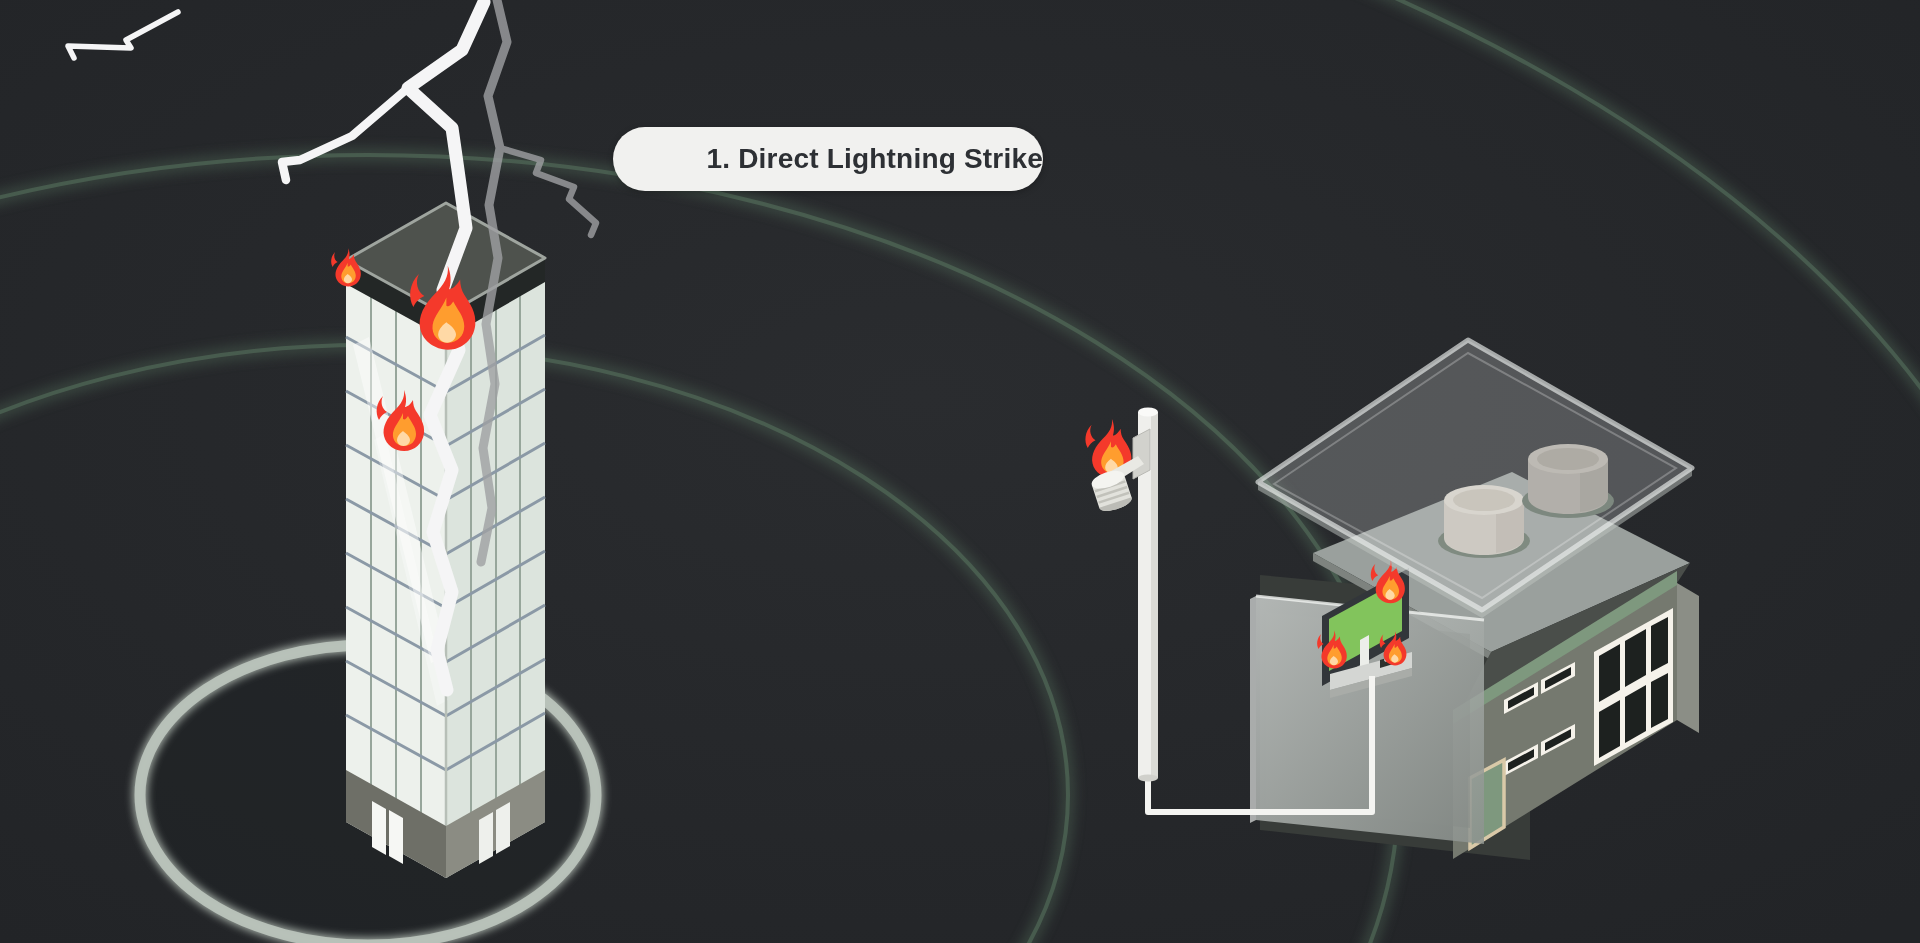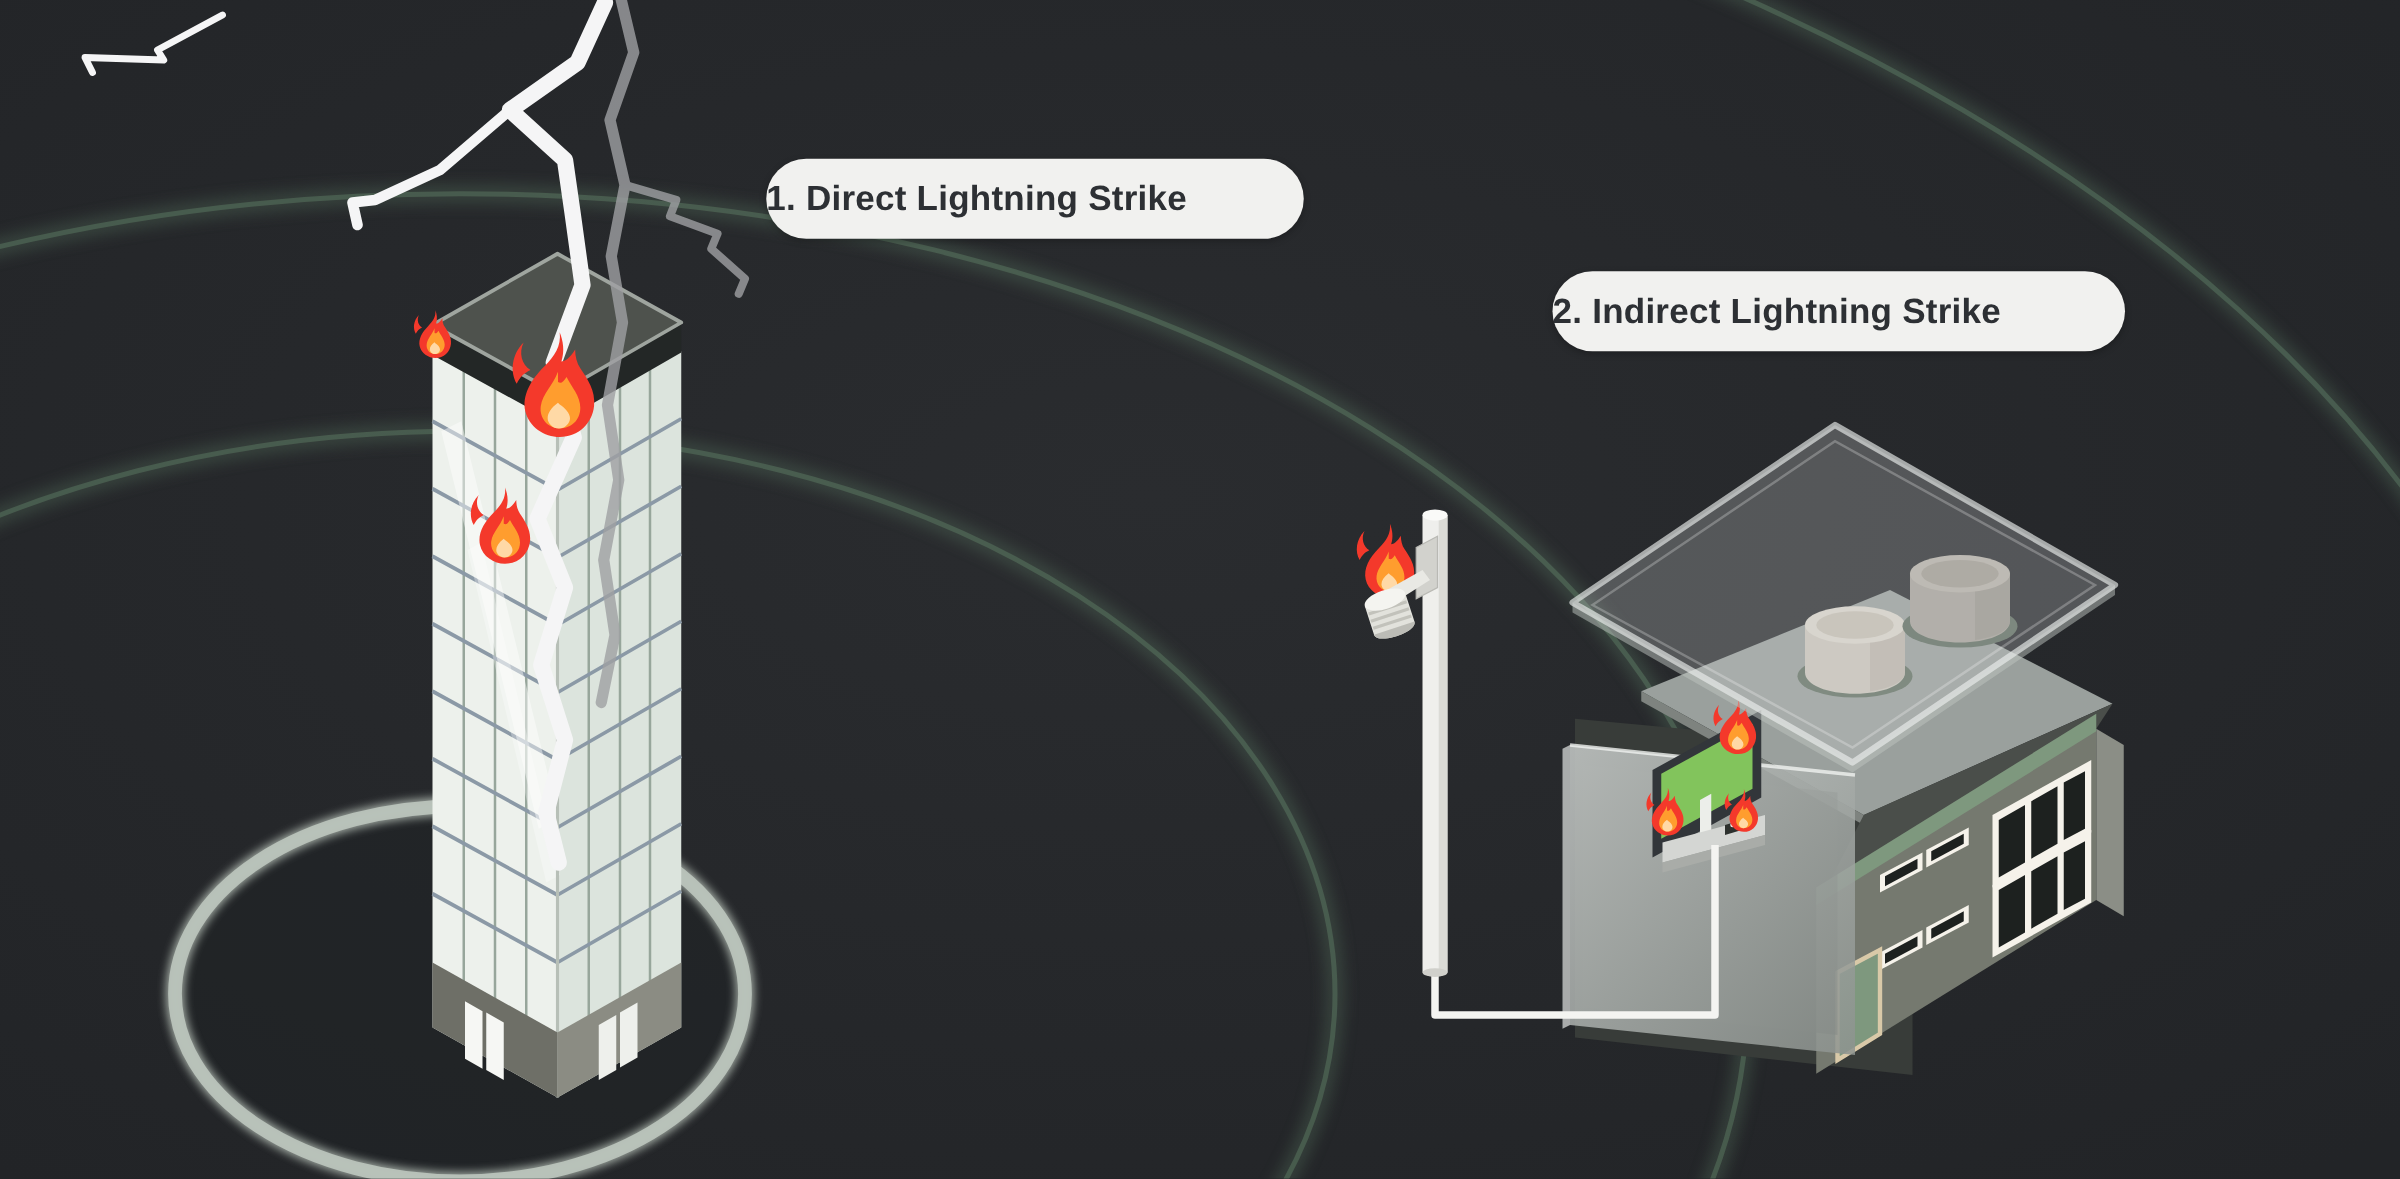--- a/index.html
+++ b/index.html
@@ -3,21 +3,21 @@
 <meta charset="utf-8">
 <style>
   html,body{margin:0;padding:0;background:#1e2023;}
   .stage{
     position:relative;width:1920px;height:943px;overflow:hidden;
     background:#26282b;font-family:"Liberation Sans",sans-serif;
   }
   .stage svg{position:absolute;left:0;top:0;}
   .callout{
     position:absolute;height:64px;border-radius:33px;background:#f1f1ef;
-    display:flex;align-items:center;justify-content:flex-start;
+    display:flex;align-items:center;justify-content:flex-end;
     font-size:28px;font-weight:700;color:#2d3034;letter-spacing:.2px;
     white-space:nowrap;box-shadow:0 2px 6px rgba(0,0,0,.25);
   }
   .callout.direct{left:613px;top:127px;width:430px;}
   .callout.indirect{left:1242px;top:217px;width:458px;}
 </style>
 </head>
 <body>
 
 <div class="stage">
@@ -237,17 +237,14 @@
         <path d="M1095 503 C1095 512 1129 512 1129 503 Z" fill="#bcbcb6"></path>
         <ellipse cx="1112" cy="479" rx="17" ry="7.5" fill="#f4f4f0"></ellipse>
       </g>
     </g>
   </g>
 </svg>
 
 <div class="callout direct">
   <span>1. Direct Lightning Strike</span>
 </div>
-<div class="callout indirect">
-  <span>2. Indirect Lightning Strike</span>
+
 </div>
 
-</div>
-
 </body></html>

